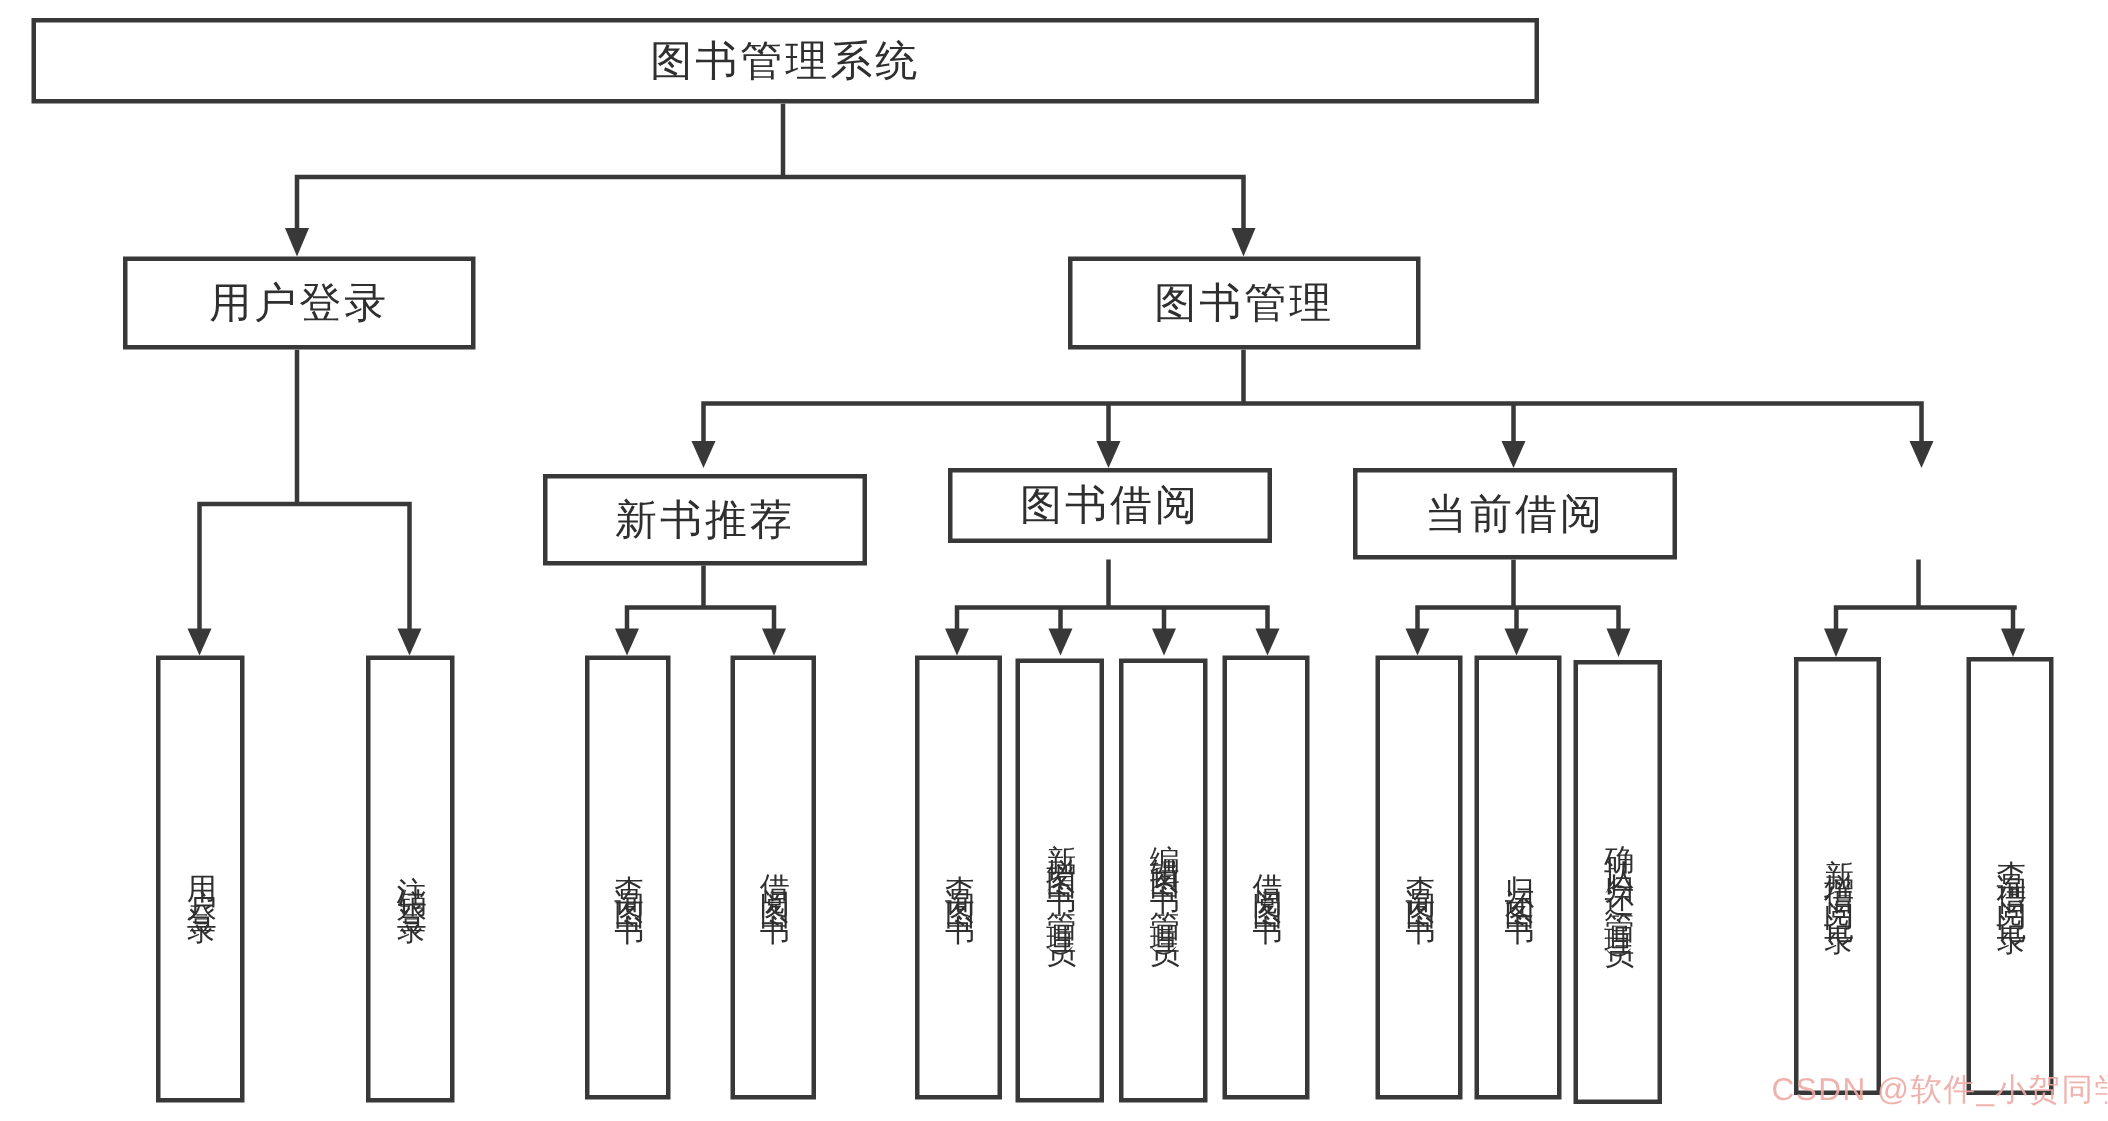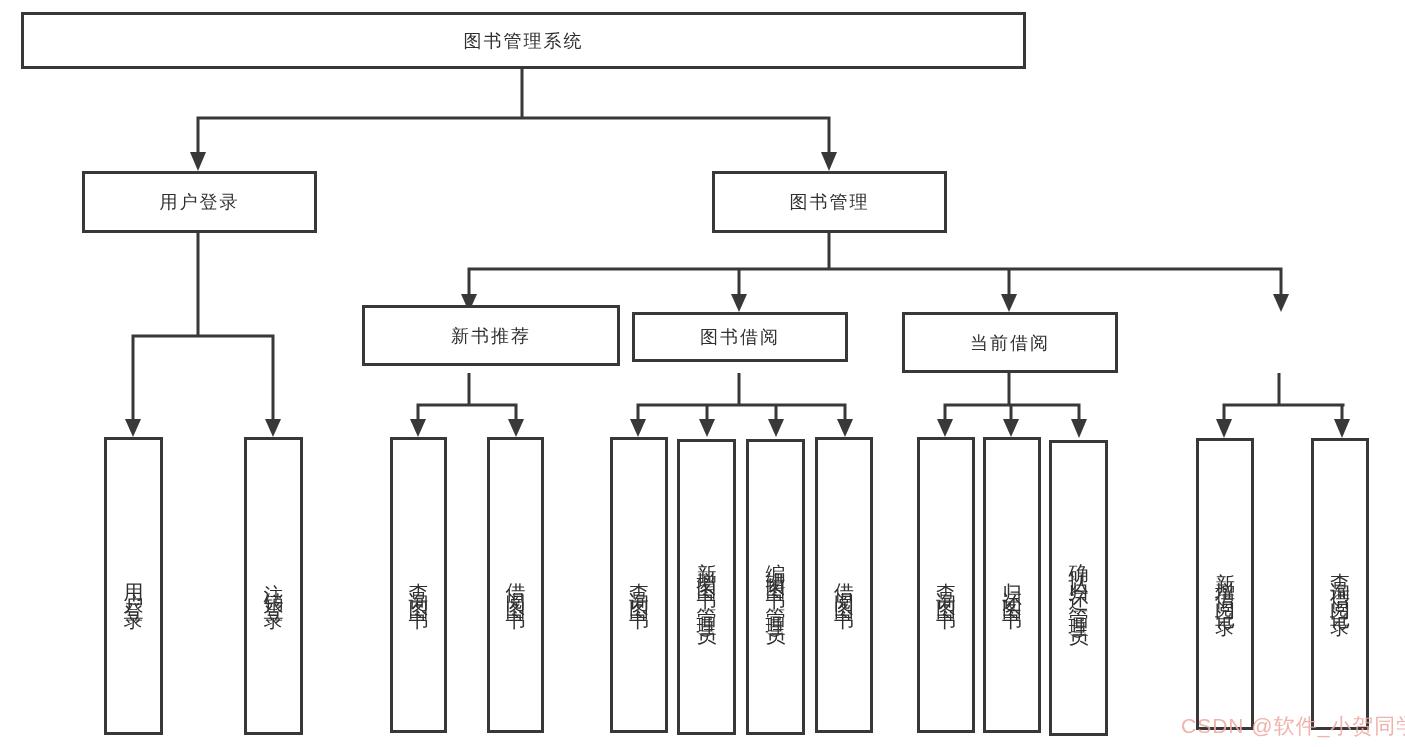--- a/index.html
+++ b/index.html
@@ -13,30 +13,30 @@
     position:relative;width:1405px;height:747px;background:var(--bg);
     font-family:"Liberation Sans",sans-serif;color:var(--text);overflow:hidden;
   }
   .connectors{position:absolute;left:0;top:0;width:1405px;height:747px;pointer-events:none;}
   .connectors path{stroke:var(--line);stroke-width:3;fill:none;}
   .connectors polygon{fill:var(--line);stroke:none;}
   .node{
     position:absolute;border:3px solid var(--line);background:var(--bg);
     display:flex;align-items:center;justify-content:center;box-sizing:border-box;z-index:1;
   }
-  .h .label{font-size:18px;letter-spacing:2px;white-space:nowrap;}
+  .h .label{font-size:28px;letter-spacing:2px;white-space:nowrap;}
   .v .label{
     writing-mode:vertical-lr;text-orientation:mixed;
     font-size:20px;letter-spacing:9px;line-height:1.15;white-space:nowrap;
   }
   
   #n-root{left:21px;top:12px;width:1005px;height:57px;}
   #n-l1a{left:82px;top:171px;width:235px;height:62px;}
   #n-l1b{left:712px;top:171px;width:235px;height:62px;}
-  #n-l2a{left:362px;top:305px;width:258px;height:61px;}
+  #n-l2a{left:362px;top:316px;width:216px;height:61px;}
   #n-l2b{left:632px;top:312px;width:216px;height:50px;}
   #n-l2c{left:902px;top:312px;width:216px;height:61px;text-align:center;}
   #n-l2d{left:1172px;top:312px;width:216px;height:61px;}
   #n-v1{left:104px;top:437px;width:59px;height:298px;}
   #n-v2{left:244px;top:437px;width:59px;height:298px;}
   #n-v3{left:390px;top:437px;width:57px;height:296px;}
   #n-v4{left:487px;top:437px;width:57px;height:296px;}
   #n-v5{left:610px;top:437px;width:58px;height:296px;}
   #n-v6{left:677px;top:439px;width:59px;height:296px;}
   #n-v7{left:746px;top:439px;width:59px;height:296px;}

